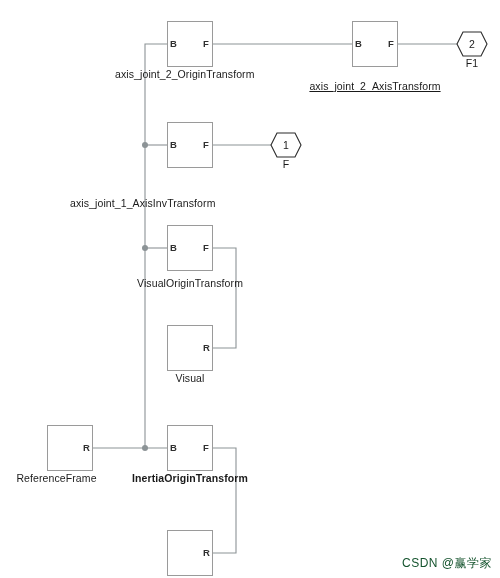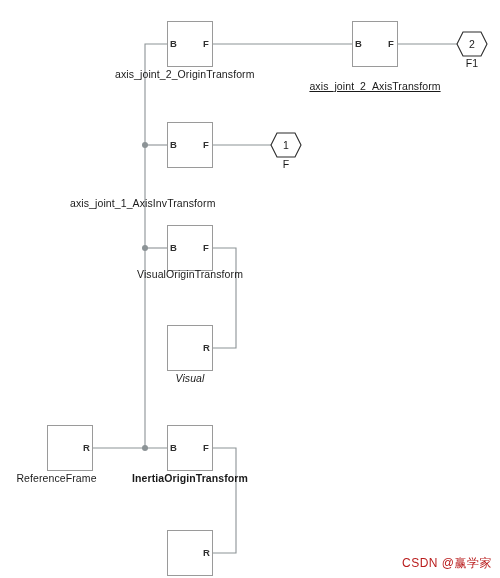--- a/index.html
+++ b/index.html
@@ -58,21 +58,21 @@
     text-align: center;
     width: 100%;
     top: 6px;
     left: 0;
   }
   #watermark {
     position: absolute;
     right: 8px;
     bottom: 6px;
     font-size: 12px;
-    color: #b91c1c;
+    color: #14532d;
     white-space: nowrap;
     letter-spacing: 0.5px;
   }
 </style>
 </head>
 <body>
 
 <div id="canvas">
 
   <svg id="wires" viewBox="0 0 500 578" xmlns="http://www.w3.org/2000/svg">
@@ -197,25 +197,25 @@
   <span class="blabel" style="left:255px; top:80px; width:240px; text-align:center;text-decoration:underline;">axis_joint_2_AxisTransform</span>
 
   <div class="block" style="left:167px; top:122px; width:46px; height:46px;"></div>
   <span class="portlabel" style="left:170px; top:139px;">B</span>
   <span class="portlabel" style="left:203px; top:139px;">F</span>
   <span class="blabel" style="left:70px; top:169px; width:240px; text-align:left;margin-top:28px;">axis_joint_1_AxisInvTransform</span>
 
   <div class="block" style="left:167px; top:225px; width:46px; height:46px;"></div>
   <span class="portlabel" style="left:170px; top:242px;">B</span>
   <span class="portlabel" style="left:203px; top:242px;">F</span>
-  <span class="blabel" style="left:80px; top:268px; width:220px; text-align:center;">VisualOriginTransform</span>
+  <span class="blabel" style="left:80px; top:277px; width:220px; text-align:center;">VisualOriginTransform</span>
 
   <div class="block" style="left:167px; top:325px; width:46px; height:46px;"></div>
   <span class="portlabel" style="left:203px; top:342px;">R</span>
-  <span class="blabel" style="left:130px; top:372px; width:120px; text-align:center;font-style:italic;">Visual</span>
+  <span class="blabel" style="left:130px; top:372px; width:120px; text-align:center;">Visual</span>
 
   <div class="block" style="left:47px; top:425px; width:46px; height:46px;"></div>
   <span class="portlabel" style="left:83px; top:442px;">R</span>
   <span class="blabel" style="left:0px; top:472px; width:113px; text-align:center;">ReferenceFrame</span>
 
   <div class="block" style="left:167px; top:425px; width:46px; height:46px;"></div>
   <span class="portlabel" style="left:170px; top:442px;">B</span>
   <span class="portlabel" style="left:203px; top:442px;">F</span>
   <span class="blabel" style="left:80px; top:472px; width:220px; text-align:center;font-weight:bold;">InertiaOriginTransform</span>
 

